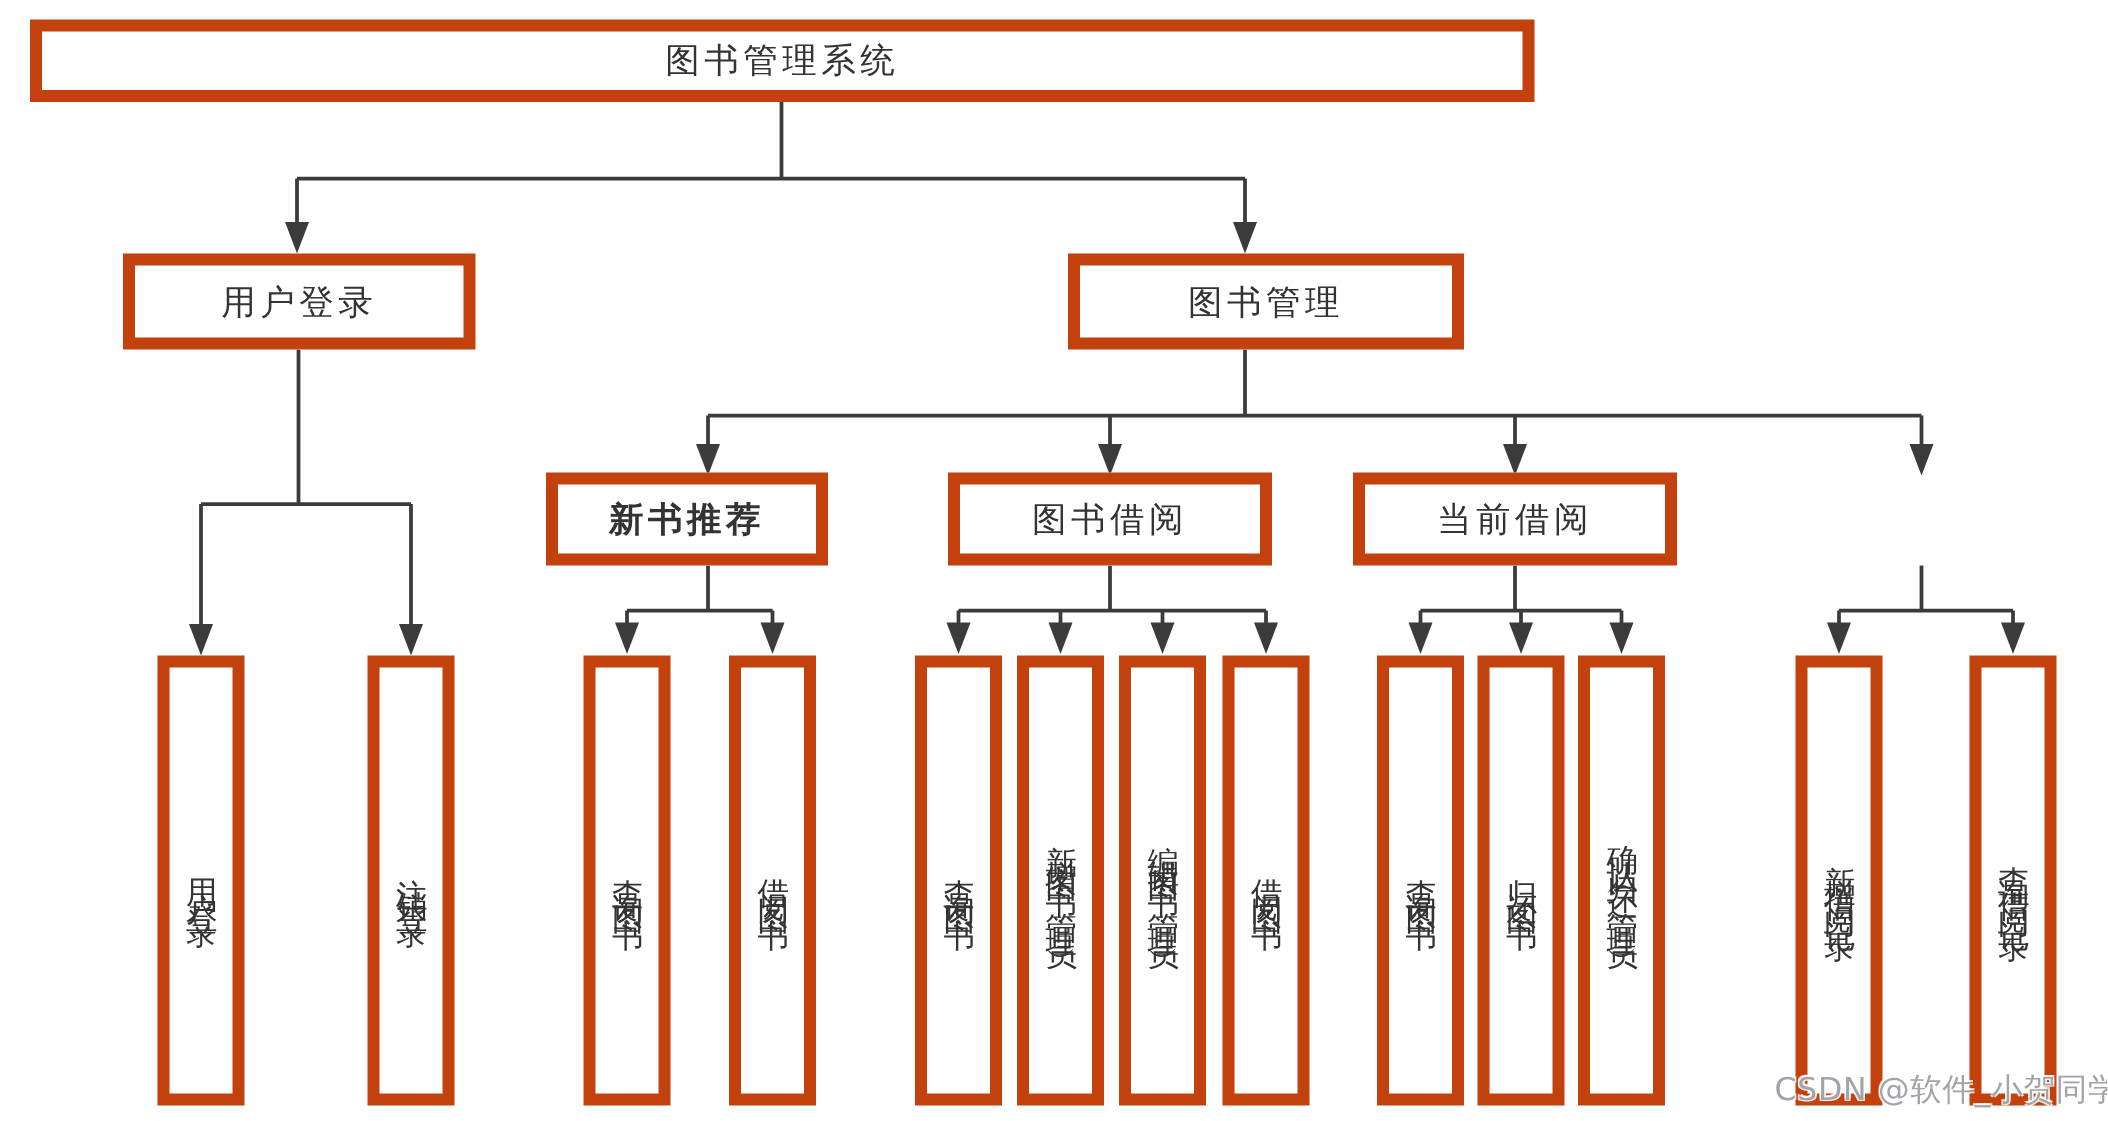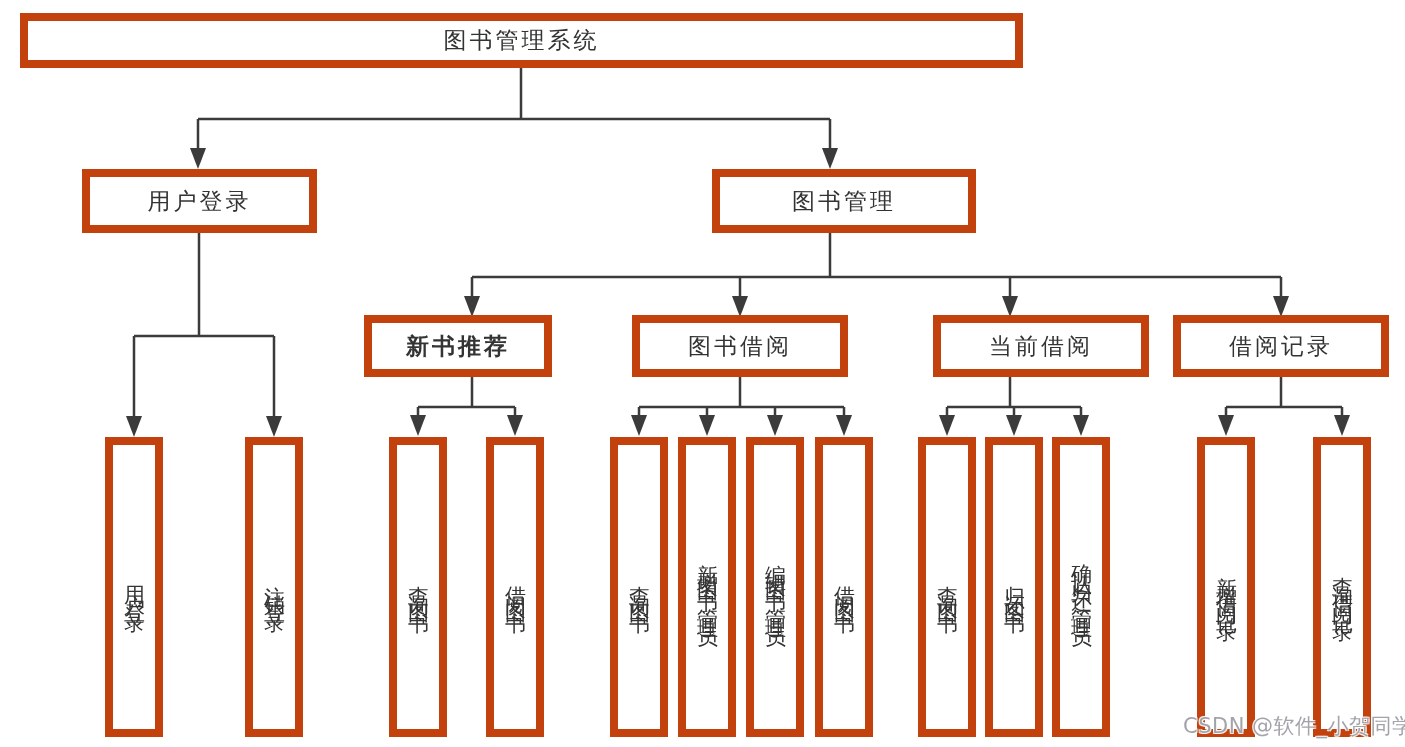--- a/index.html
+++ b/index.html
@@ -97,22 +97,21 @@
     </g>
   </svg>
 
   <div class="box hbox" style="left:20px; top:13px; width:1003px; height:55px;">图书管理系统</div>
 
   <div class="box hbox" style="left:82px; top:169px; width:235px; height:64px;">用户登录</div>
   <div class="box hbox" style="left:712px; top:169px; width:264px; height:64px;">图书管理</div>
 
   <div class="box hbox" style="left:364px; top:315px; width:188px; height:62px;font-weight:bold;">新书推荐</div>
   <div class="box hbox" style="left:632px; top:315px; width:216px; height:62px;text-align:right;">图书借阅</div>
-  <div class="box hbox" style="left:902px; top:315px; width:216px; height:62px;margin-left:31px;">当前借阅</div>
-  <div class="box hbox" style="left:1173px; top:315px; width:216px; height:62px;">借阅记录</div>
+  <div class="box hbox" style="left:902px; top:315px; width:216px; height:62px;">当前借阅</div>
 
   <div class="box vbox" style="left:105px; top:437px; width:58px; height:300px;">用户登录</div>
   <div class="box vbox" style="left:245px; top:437px; width:58px; height:300px;">注销登录</div>
 
   <div class="box vbox" style="left:389px; top:437px; width:58px; height:300px;">查询图书</div>
   <div class="box vbox" style="left:486px; top:437px; width:58px; height:300px;">借阅图书</div>
 
   <div class="box vbox" style="left:610px; top:437px; width:58px; height:300px;">查询图书</div>
   <div class="box vbox" style="left:678px; top:437px; width:58px; height:300px;">新增图书（管理员）</div>
   <div class="box vbox" style="left:746px; top:437px; width:58px; height:300px;">编辑图书（管理员）</div>

